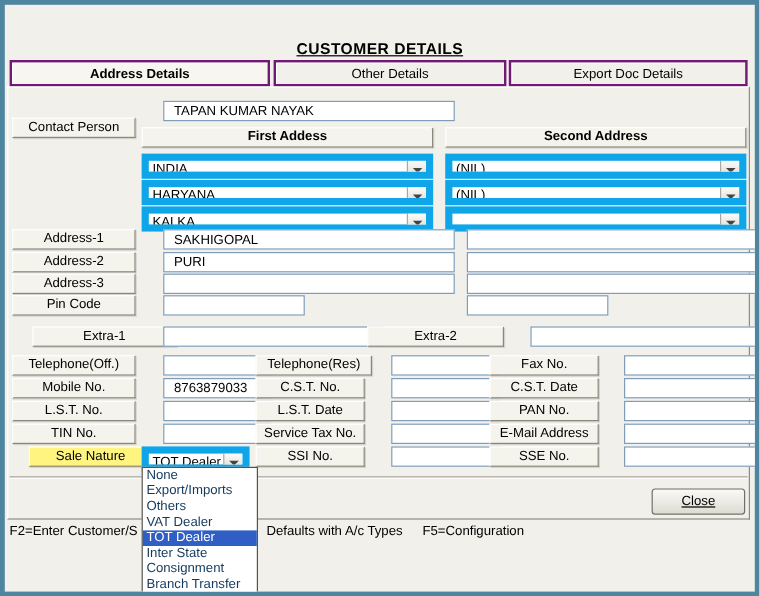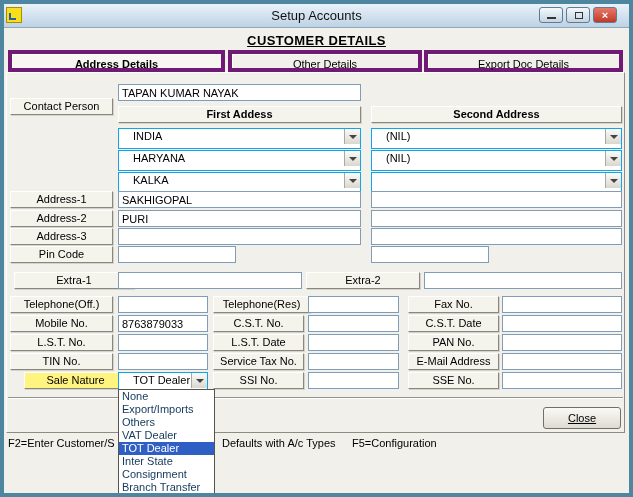--- a/index.html
+++ b/index.html
@@ -41,21 +41,21 @@
 
   
   .heading {
     position:absolute; left:0; top:29px; width:625px; text-align:center;
     font-size:13px; font-weight:bold; text-decoration:underline; letter-spacing:.4px; color:#000;
   }
 
   
   .tab {
     position:absolute; top:46px; height:22px; background:#F1F0EA;
-    border:4px solid #701a75; box-shadow:inset 1px 1px 0 #fff;
+    border:2px solid #701a75; box-shadow:inset 1px 1px 0 #fff;
     text-align:center; line-height:20px; font-size:11px; cursor:pointer;
   }
   .tab.active { font-weight:bold; background:#F7F6F0; }
 
   
   .panel {
     position:absolute; left:2px; top:68px; width:619px; height:361px;
     border:1px solid; border-color:#FFFFFF #8D8C82 #8D8C82 #FFFFFF;
   }
 
@@ -65,26 +65,26 @@
     box-shadow:1px 1px 0 rgba(0,0,0,.12);
     font-size:11px; text-align:center; line-height:15px; color:#000;
     overflow:hidden; white-space:nowrap;
   }
   .lbl.bold { font-weight:bold; }
   .lbl.yellow { background:#FFF480;margin-left:14px; }
 
   .fld {
     position:absolute; height:17px; background:#fff;
     border:1px solid #7F9DB9; font-size:11px; font-family:"Liberation Sans",sans-serif;
-    padding:0 3px; color:#000;
+    padding:0 8px; color:#000;margin-left:18px;
   }
 
   .cmb {
-    position:absolute; height:21px; background:#fff; border:1px solid #0ea5e9;
-    font-size:11px; line-height:15px; padding-left:14px; cursor:pointer;
+    position:absolute; height:21px; background:#fff; border:6px solid #0ea5e9;
+    font-size:11px; line-height:15px; padding-left:3px; cursor:pointer;
     white-space:nowrap; overflow:hidden;
   }
   .cmb .arrow {
     position:absolute; top:0; right:0; width:16px; height:15px;
     background:linear-gradient(#FBFBF9,#D9D7CE); border-left:1px solid #ABA99F;
   }
   .cmb .arrow::after {
     content:""; position:absolute; left:4px; top:6px;
     border-left:4px solid transparent; border-right:4px solid transparent;
     border-top:4px solid #444;
@@ -113,35 +113,20 @@
     height:13px; line-height:13px; font-size:11px; padding-left:3px;
     color:#13395C; cursor:pointer; white-space:nowrap; overflow:hidden;
   }
   .opt.sel { background:#2F5FC4; color:#fff; }
 </style>
 </head>
 <body>
 
 <div class="win">
 
-  <div class="titlebar">
-    <div class="app-icon">
-        <i></i>
-      </div>
-    <div class="title">Setup Accounts</div>
-    <div class="winbtns">
-      <div class="wbtn">
-          <span class="min-glyph"></span>
-        </div>
-      <div class="wbtn">
-          <span class="restore-glyph"></span>
-        </div>
-      <div class="wbtn close"><span>×</span></div>
-    </div>
-  </div>
 
   <div class="heading">CUSTOMER DETAILS</div>
 
   <div class="tab active" style="left:4px;width:217px">Address Details</div>
   <div class="tab" style="left:224px;width:194px">Other Details</div>
   <div class="tab" style="left:420px;width:199px">Export Doc Details</div>
 
   <div class="panel"></div>
 
   <div class="lbl" style="left:6px;top:94px;width:103px">Contact Person</div>
@@ -186,21 +171,21 @@
   <input class="fld" style="left: 367px; top: 206px; width: 251px;" value="">
 
   <div class="lbl" style="left:6px;top:224px;width:103px">Address-3</div>
   <input class="fld" style="left: 114px; top: 224px; width: 243px;" value="">
   <input class="fld" style="left: 367px; top: 224px; width: 251px;" value="">
 
   <div class="lbl" style="left:6px;top:242px;width:103px">Pin Code</div>
   <input class="fld" style="left: 114px; top: 242px; width: 118px;" value="">
   <input class="fld" style="left: 367px; top: 242px; width: 118px;" value="">
 
-  <div class="lbl" style="left:10px;top:268px;width:120px">Extra-1</div>
+  <div class="lbl" style="left:23px;top:268px;width:120px">Extra-1</div>
   <input class="fld" style="left: 114px; top: 268px; width: 184px;" value="">
   <div class="lbl" style="left:302px;top:268px;width:114px">Extra-2</div>
   <input class="fld" style="left: 420px; top: 268px; width: 198px;" value="">
 
   <div class="lbl" style="left:6px;top:292px;width:103px">Telephone(Off.)</div>
   <input class="fld" style="left: 114px; top: 292px; width: 90px;" value="">
   <div class="lbl" style="left:209px;top:292px;width:97px">Telephone(Res)</div>
   <input class="fld" style="left: 304px; top: 292px; width: 91px;" value="">
   <div class="lbl" style="left:404px;top:292px;width:91px">Fax No.</div>
   <input class="fld" style="left: 498px; top: 292px; width: 120px;" value="">

